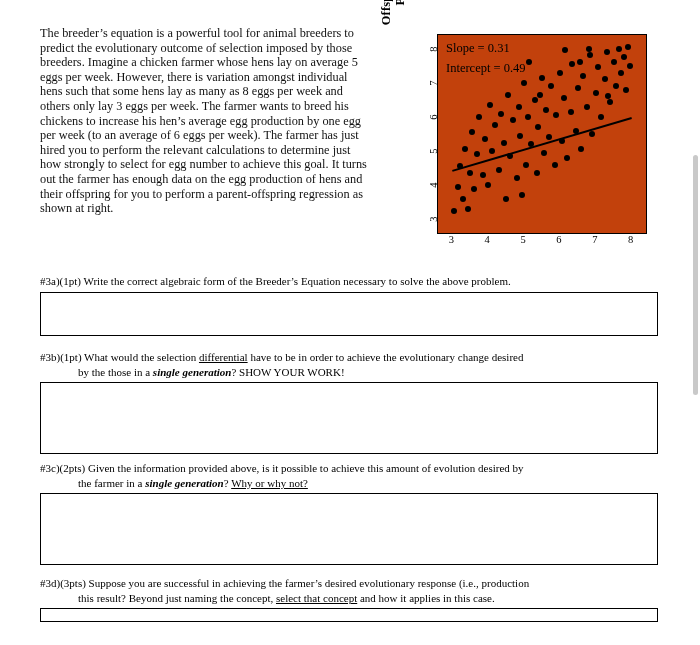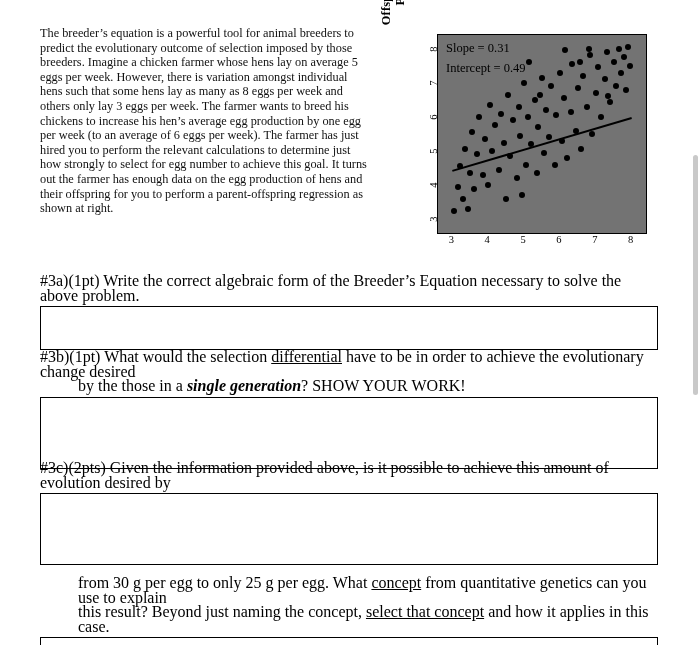--- a/index.html
+++ b/index.html
@@ -78,21 +78,21 @@
     transform-origin: right center;
     white-space: nowrap;
   }
   .plotbox {
     position: absolute;
     left: 52px;
     top: 8px;
     width: 208px;
     height: 198px;
     border: 1px solid #000;
-    background: #737373;
+    background: #c2410c;
     overflow: hidden;
   }
   .dot {
     position: absolute;
     width: 6px;
     height: 6px;
     margin-left: -3px;
     margin-top: -3px;
     background: #000;
     border-radius: 50%;
@@ -134,21 +134,21 @@
     font-weight: bold;
   }
 
   
   .question-block {
     position: absolute;
     left: 40px;
     width: 618px;
   }
   .q-text {
-    font-size: 16px;
+    font-size: 11px;
     line-height: 14.6px;
     margin: 0 0 3px 0;
   }
   .q-indent {
     padding-left: 38px;
     display: block;
   }
   .answer-box {
     border: 1px solid #000;
     background: #fff;
@@ -302,27 +302,28 @@
     <p class="q-text">
       <span>#3b)(1pt) What would the selection </span><span class="u">differential</span><span> have to be in order to achieve the evolutionary change desired</span>
       <span class="q-indent"><span>by the those in a </span><span class="bi">single generation</span><span>? SHOW YOUR WORK!</span></span>
     </p>
     <div class="answer-box" style="height:72px;"></div>
   </div>
 
   <div class="question-block" style="top:461px;">
     <p class="q-text">
       <span>#3c)(2pts) Given the information provided above, is it possible to achieve this amount of evolution desired by</span>
+      <span class="q-indent"><span>the farmer in a </span><span class="bi">single generation</span><span>? </span><span class="u">Why or why not?</span></span>
     </p>
     <div class="answer-box" style="height:72px;"></div>
   </div>
 
   <div class="question-block" style="top:576px;">
     <p class="q-text">
-      <span class="q-indent"><span>from 30 g per egg to only 25 g per egg. What </span><span class="u">concept</span><span> from quantitative genetics can you use to explain</span></span>
+      <span>#3d)(3pts) Suppose you are successful in achieving the farmer’s desired evolutionary response (i.e., production</span>
       <span class="q-indent"><span>this result? Beyond just naming the concept, </span><span class="u">select that concept</span><span> and how it applies in this case.</span></span>
     </p>
     <div class="answer-box" style="height:14px;"></div>
   </div>
 
   <div class="scrollbar">
     <div class="scroll-thumb"></div>
   </div>
 
 </div>

